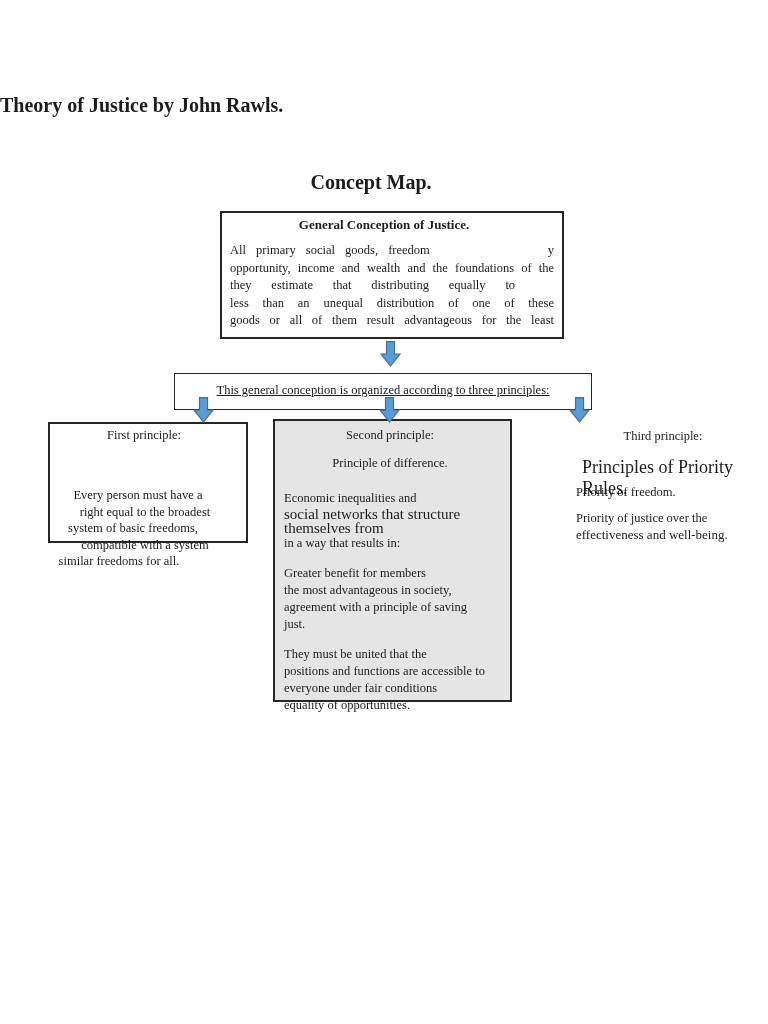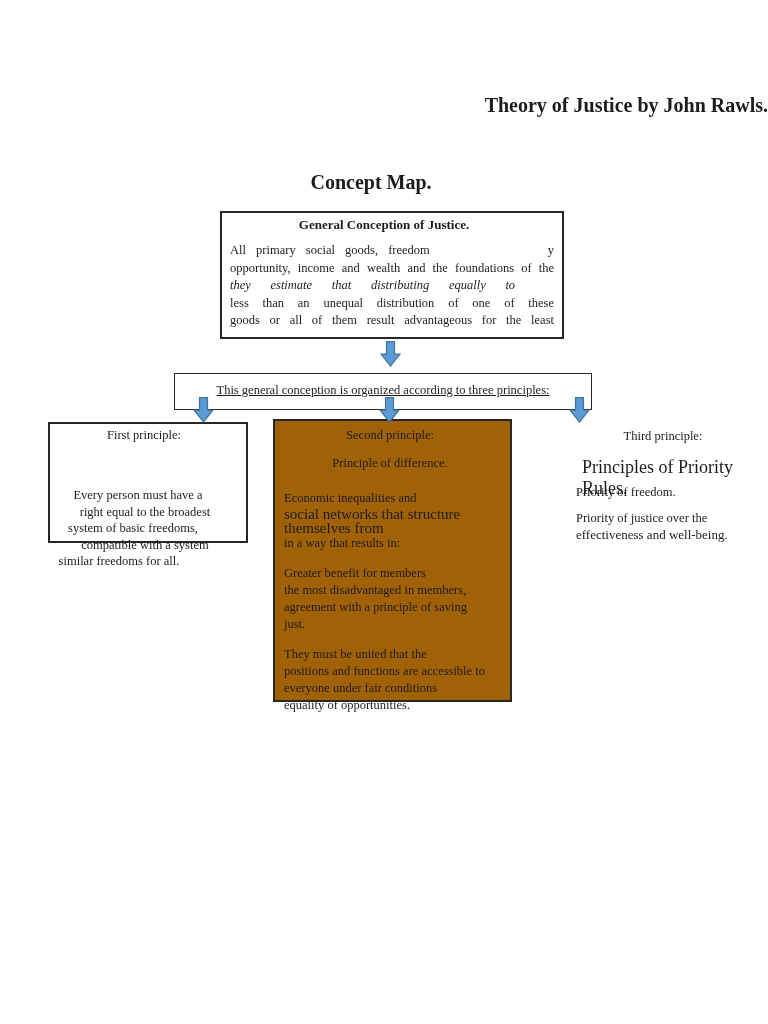--- a/index.html
+++ b/index.html
@@ -3,38 +3,38 @@
 <meta charset="utf-8">
 <style>
   * { margin:0; padding:0; box-sizing:border-box; }
   html,body { background:#ffffff; }
   .page {
     position:relative; width:768px; height:1024px; background:#ffffff;
     font-family:"Liberation Serif","DejaVu Serif",serif; color:#1c1c1c; overflow:hidden;
   }
   .title {
     position:absolute; top:94px; left:0; width:100%;
-    text-align:right; font-size:20px; font-weight:700;
+    text-align:left; font-size:20px; font-weight:700;
   }
   .subtitle {
     position:absolute; top:171px; left:0; width:100%;
     text-align:center; font-size:20px; font-weight:700; transform:translateX(-13px);
   }
   
   .gbox {
     position:absolute; left:220px; top:211px; width:344px; height:128px;
     border:2px solid #262626; padding:4px 8px 0 8px; background:#fff;
   }
   .gbox-heading { text-align:center; font-weight:700; font-size:13px; transform:translateX(-8px); }
   .gbody { margin-top:9px; font-size:12.5px; line-height:17.5px; }
   .jl { text-align:justify; text-align-last:justify; }
   .l1 { display:flex; }
   .l1-left { word-spacing:7px; }
   .l1-right { margin-left:auto; }
-  .l3 { width:88%;font-style:italic; }
+  .l3 { width:88%; }
   
   .arrow { position:absolute; width:21px; height:26px; }
   .arrow-main  { left:380px; top:341px; }
   .arrow-left  { left:193px; top:397px; z-index:2; }
   .arrow-mid   { left:379px; top:397px; z-index:2; }
   .arrow-right { left:569px; top:397px; z-index:2; }
   
   .obar {
     position:absolute; left:174px; top:373px; width:418px; height:37px;
     border:1.5px solid #262626; background:#fff;
@@ -50,21 +50,21 @@
   .box1-body { margin-top:13px; line-height:16.5px; }
   .off1{ transform:translateX(-10px);margin-top:43px; }
   .off2{ transform:translateX(-3px); }
   .off3{ transform:translateX(-15px); }
   .off4{ transform:translateX(-3px); }
   .off5{ transform:translateX(-29px); }
   
   .box2 {
     position:absolute; left:273px; top:419px; width:239px; height:283px;
     border:2px solid #262626; font-size:12.5px; line-height:17px;
-    padding:6px 6px 0 9px; background:#a16207;
+    padding:6px 6px 0 9px; background:#e5e5e5;
   }
   .box2-heading { text-align:center; transform:translateX(-4px); }
   .box2-subheading { text-align:center; margin-top:11px; transform:translateX(-4px); }
   .pstart { margin-top:18px; }
   .pgap { margin-top:13px; }
   .small-line { font-size:15px; line-height:14px; }
   
   .t-heading { position:absolute; left:575px; top:429px; width:176px; text-align:center; font-size:12.5px; }
   .t-line1 { position:absolute; left:582px; top:457px; font-size:18px; }
   .t-line2 { position:absolute; left:576px; top:485px; font-size:12.5px; }
@@ -125,21 +125,21 @@
   <div class="box2">
     <div class="box2-heading">Second principle:</div>
     <div class="box2-subheading">Principle of difference.</div>
     <div class="pstart">
       <div>Economic inequalities and</div>
       <div class="small-line">social networks that structure themselves from</div>
       <div>in a way that results in:</div>
     </div>
     <div class="pgap">
       <div>Greater benefit for members</div>
-      <div>the most disadvantaged in members,</div>
+      <div>the most advantageous in society,</div>
       <div>agreement with a principle of saving</div>
       <div>just.</div>
     </div>
     <div class="pgap">
       <div>They must be united that the</div>
       <div>positions and functions are accessible to</div>
       <div>everyone under fair conditions</div>
       <div>equality of opportunities.</div>
     </div>
   </div>

